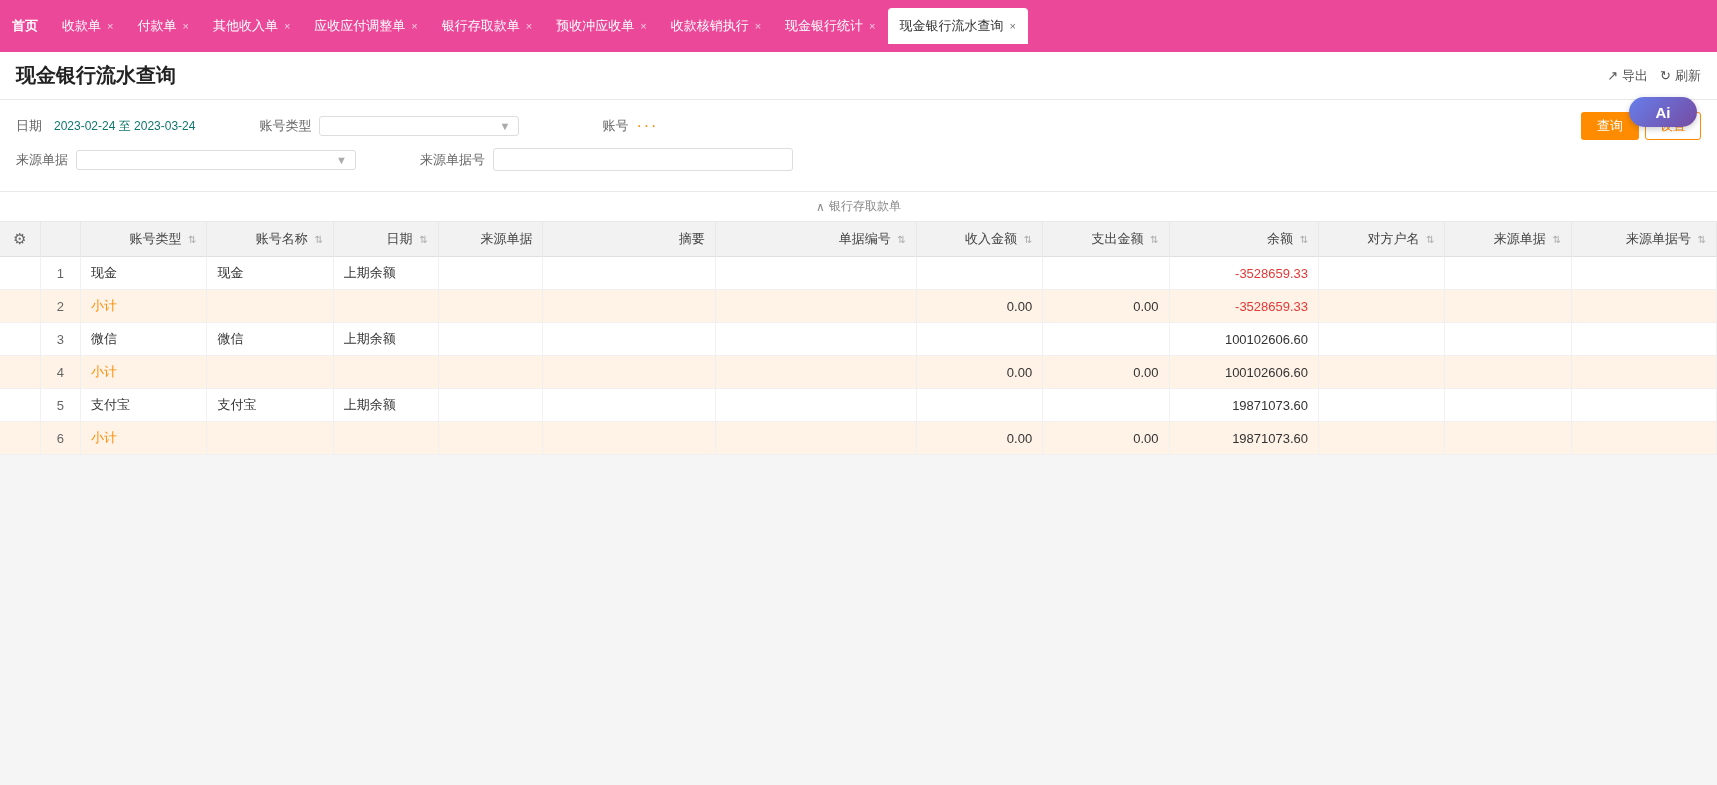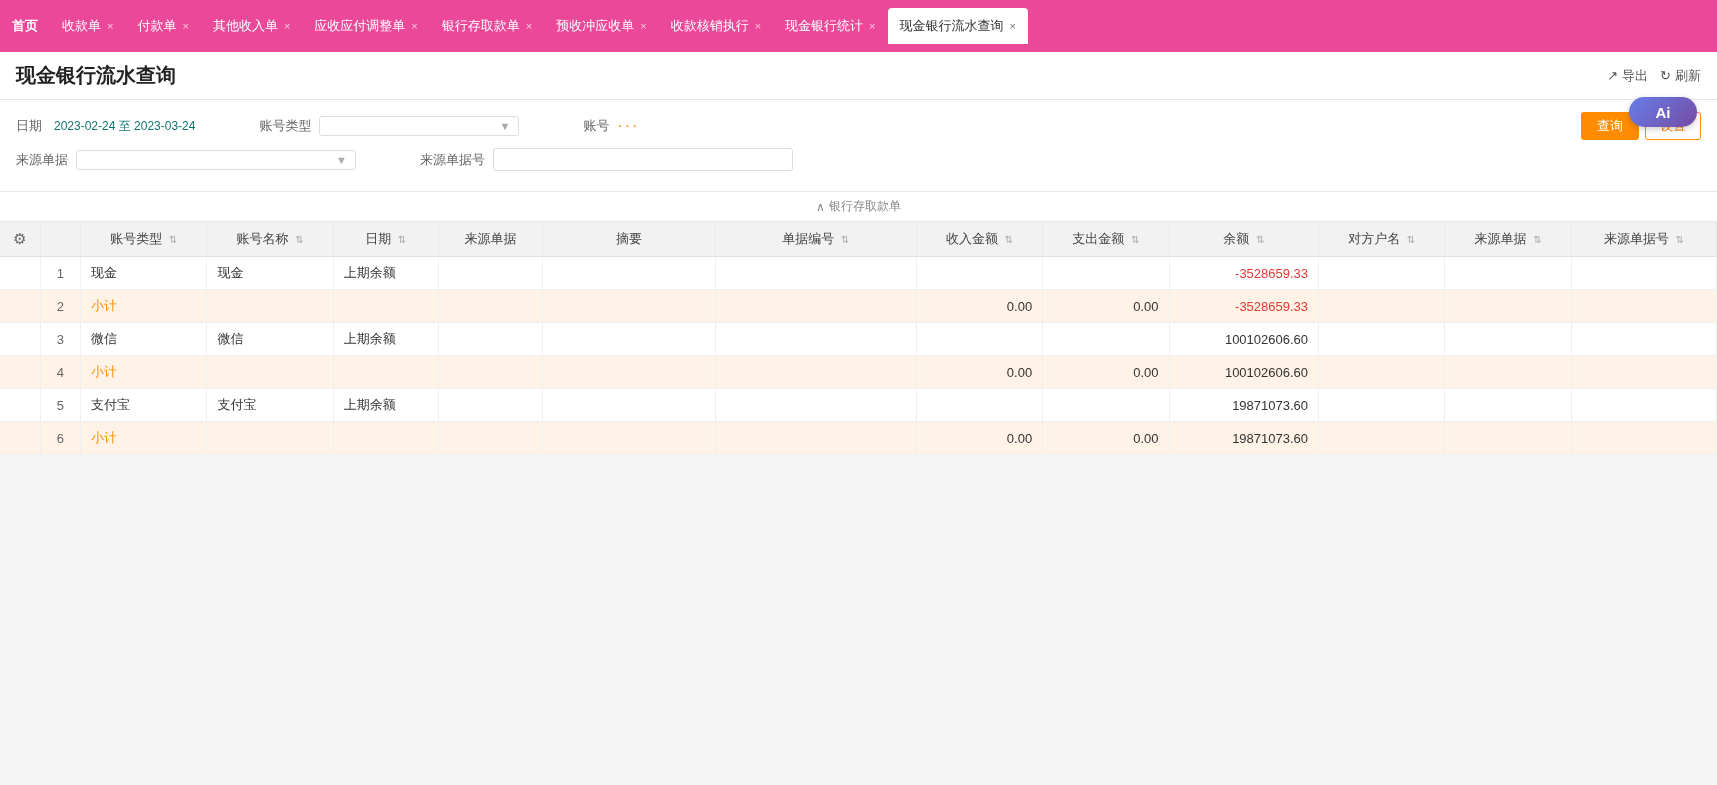--- a/index.html
+++ b/index.html
@@ -180,21 +180,21 @@
       width: 100%;
       border-collapse: collapse;
       font-size: 13px;
     }
     thead tr {
       background: #f2f2f2;
       border-bottom: 1px solid #e0e0e0;
     }
     thead th {
       padding: 8px 10px;
-      text-align: center;
+      text-align: right;
       font-weight: normal;
       color: #444;
       border-right: 1px solid #e8e8e8;
       white-space: nowrap;
     }
     thead th .sort-icon {
       font-size: 10px;
       color: #aaa;
       margin-left: 3px;
     }
@@ -279,21 +279,21 @@
       </div>
 
     <div class="filter-group" style="margin-left: 40px;">
       <span class="filter-label">账号类型</span>
       <div class="filter-select" style="min-width:200px;">
         <span></span>
         <span class="arrow">▼</span>
       </div>
     </div>
 
-    <div class="filter-group" style="margin-left: 40px;">
+    <div class="filter-group" style="margin-left: 59px;">
       <span class="filter-label">账号</span>
       <span class="more-dots">···</span>
     </div>
 
     <div class="filter-right-btns">
       <button class="btn-query">查询</button>
       <button class="btn-settings">设置</button>
     </div>
   </div>
 

